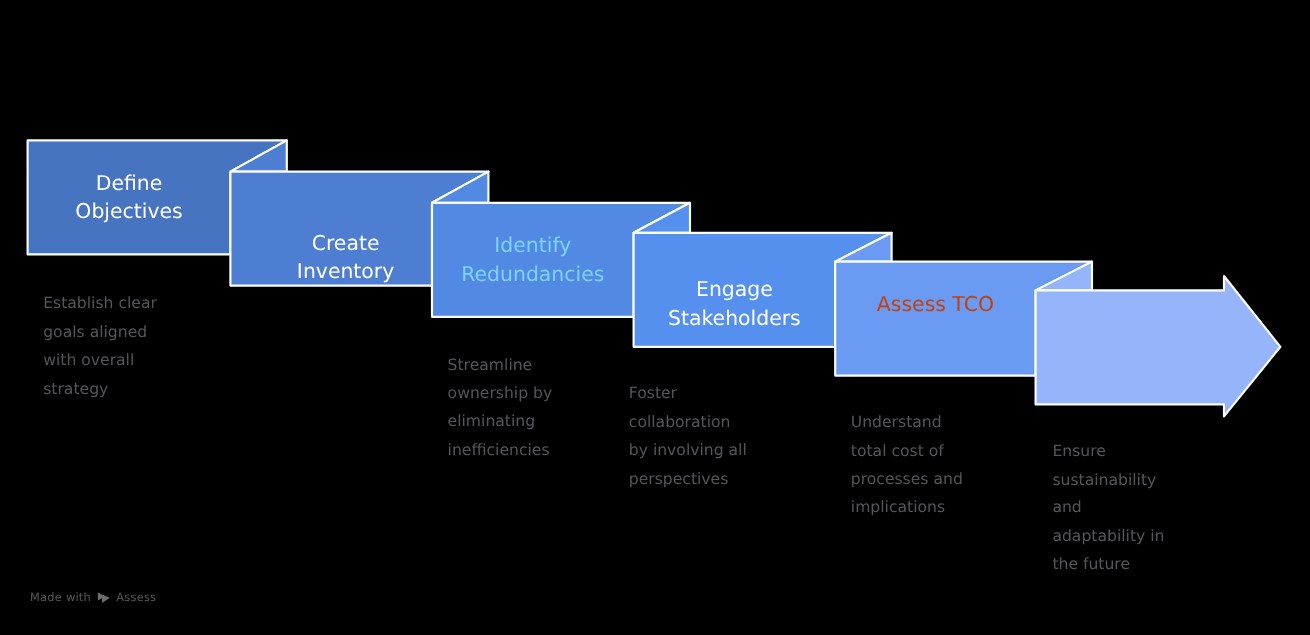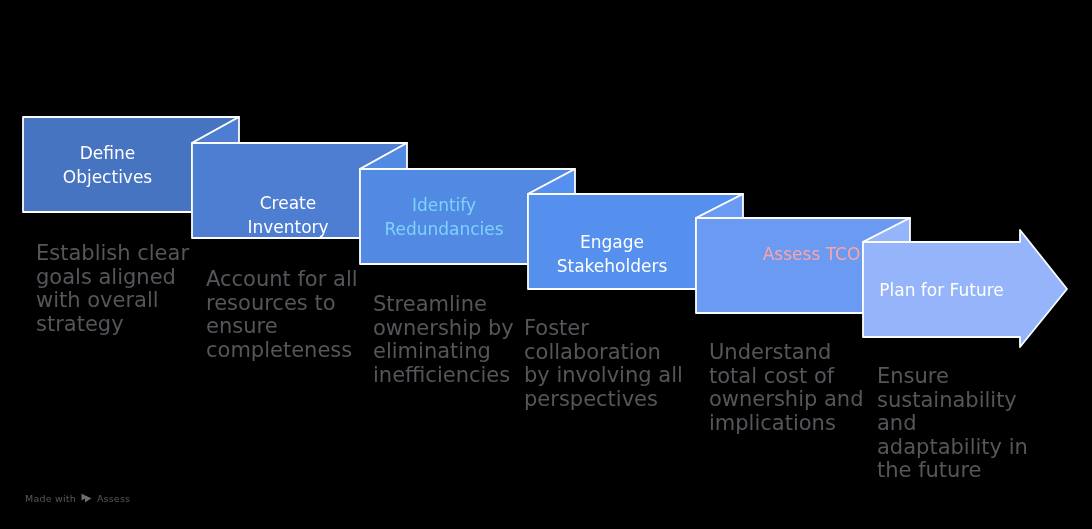--- a/index.html
+++ b/index.html
@@ -13,21 +13,21 @@
   .page-title{
     position:absolute;left:0;top:54px;width:1070px;
     text-align:center;font-size:20px;font-weight:bold;letter-spacing:.2px;
   }
   .step-label{
     position:absolute;display:flex;align-items:center;justify-content:center;
     text-align:center;font-size:17px;line-height:24px;font-weight:500;
     white-space:pre-line;pointer-events:none;
   }
   .step-desc{
-    position:absolute;font-size:21px;line-height:23.5px;
+    position:absolute;font-size:13px;line-height:23.5px;
     white-space:pre-line;pointer-events:none;
   }
   .footer{
     position:absolute;left:25px;top:493px;height:14px;
     display:flex;align-items:flex-start;gap:5px;
     font-size:9.5px;letter-spacing:.2px;
   }
   .footer svg{display:block;}
 </style>
 </head>
@@ -59,42 +59,37 @@
   </svg>
 
   <div class="step-label" style="left:23px;top:117px;width:169px;height:95px;color:#fff;">Define
 Objectives</div>
   <div class="step-label" style="left:192px;top:143px;width:192px;height:95px;color:#fff;margin-top:24px;">Create
 Inventory</div>
   <div class="step-label" style="left:360px;top:169px;width:168px;height:95px;color:#7dd3fc;">Identify
 Redundancies</div>
   <div class="step-label" style="left:528px;top:194px;width:168px;height:119px;color:#fff;">Engage
 Stakeholders</div>
-  <div class="step-label" style="left:696px;top:218px;width:167px;height:72px;color:#fca5a5;margin-left:32px;">Assess TCO</div>
-  <div class="step-label" style="left:863px;top:242px;width:157px;height:95px;color:#fff;">Plan for Future</div>
+  <div class="step-label" style="left:696px;top:218px;width:167px;height:72px;color:#c2410c;">Assess TCO</div>
 
   <div class="step-desc" style="left: 36px; top: 242px; width: 160px; color: rgb(85, 86, 90);">Establish clear
 goals aligned
 with overall
 strategy</div>
-  <div class="step-desc" style="left: 206px; top: 268px; width: 160px; color: rgb(85, 86, 90);">Account for all
-resources to
-ensure
-completeness</div>
   <div class="step-desc" style="left: 373px; top: 293px; width: 160px; color: rgb(85, 86, 90);">Streamline
 ownership by
 eliminating
 inefficiencies</div>
   <div class="step-desc" style="left: 524px; top: 317px; width: 160px; color: rgb(85, 86, 90);">Foster
 collaboration
 by involving all
 perspectives</div>
   <div class="step-desc" style="left: 709px; top: 341px; width: 165px; color: rgb(85, 86, 90);">Understand
 total cost of
-ownership and
+processes and
 implications</div>
   <div class="step-desc" style="left: 877px; top: 365px; width: 160px; color: rgb(85, 86, 90);">Ensure
 sustainability
 and
 adaptability in
 the future</div>
 
   <div class="footer" style="color: rgb(88, 88, 90);">
     <span>Made with</span>
     <svg width="11" height="10" viewBox="0 0 11 10">

